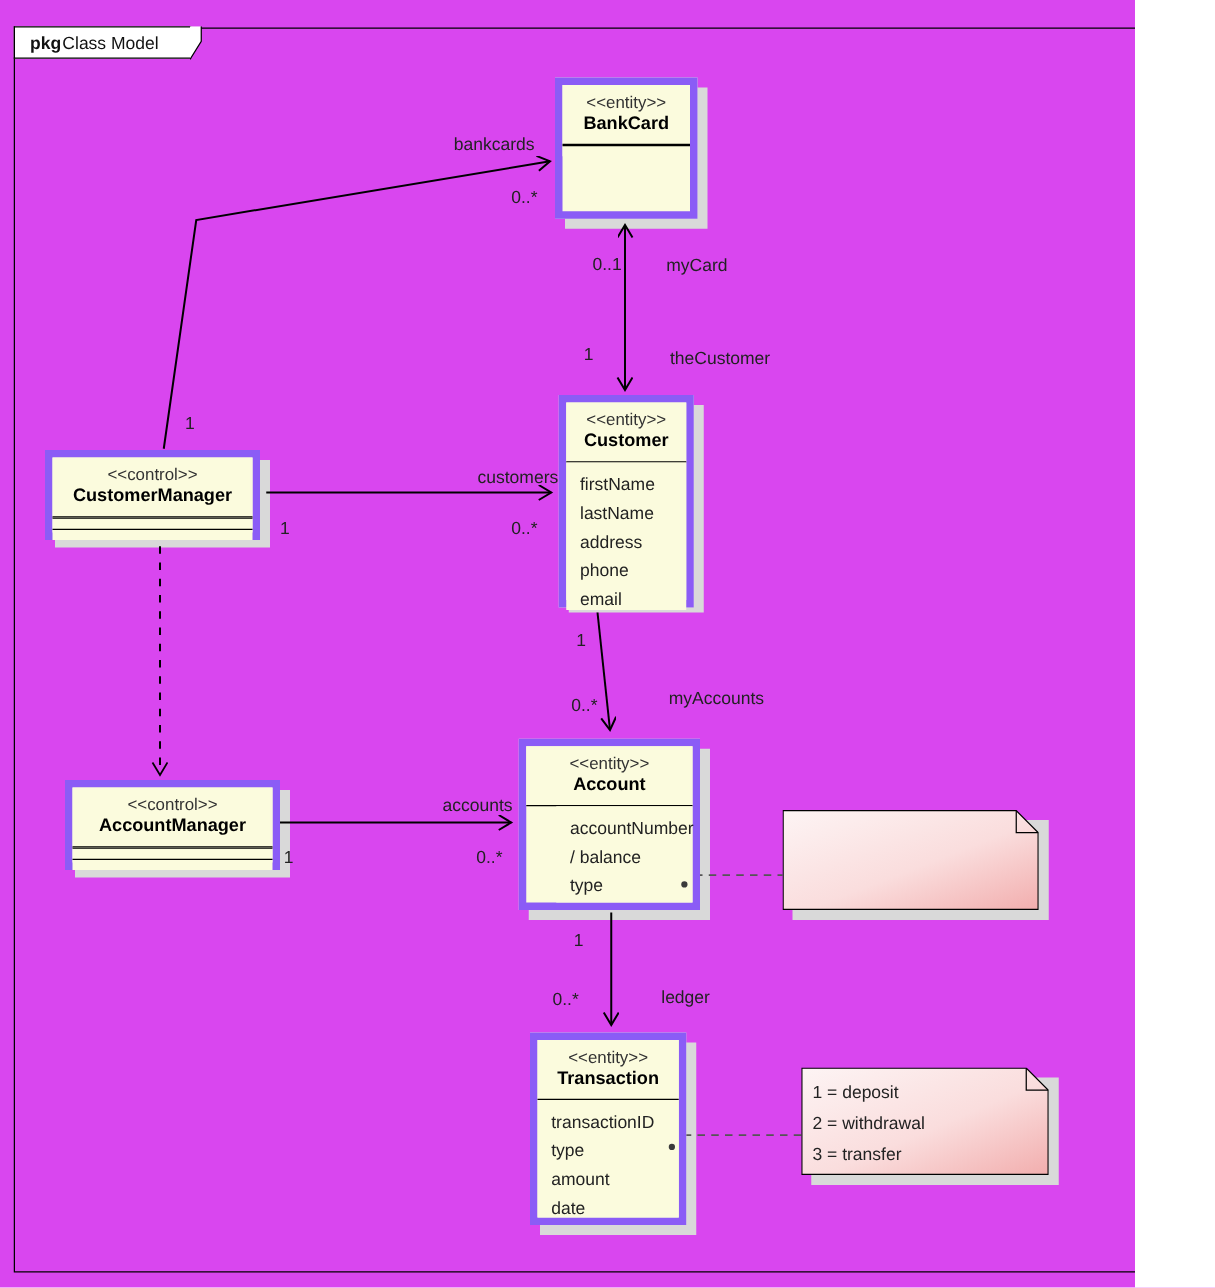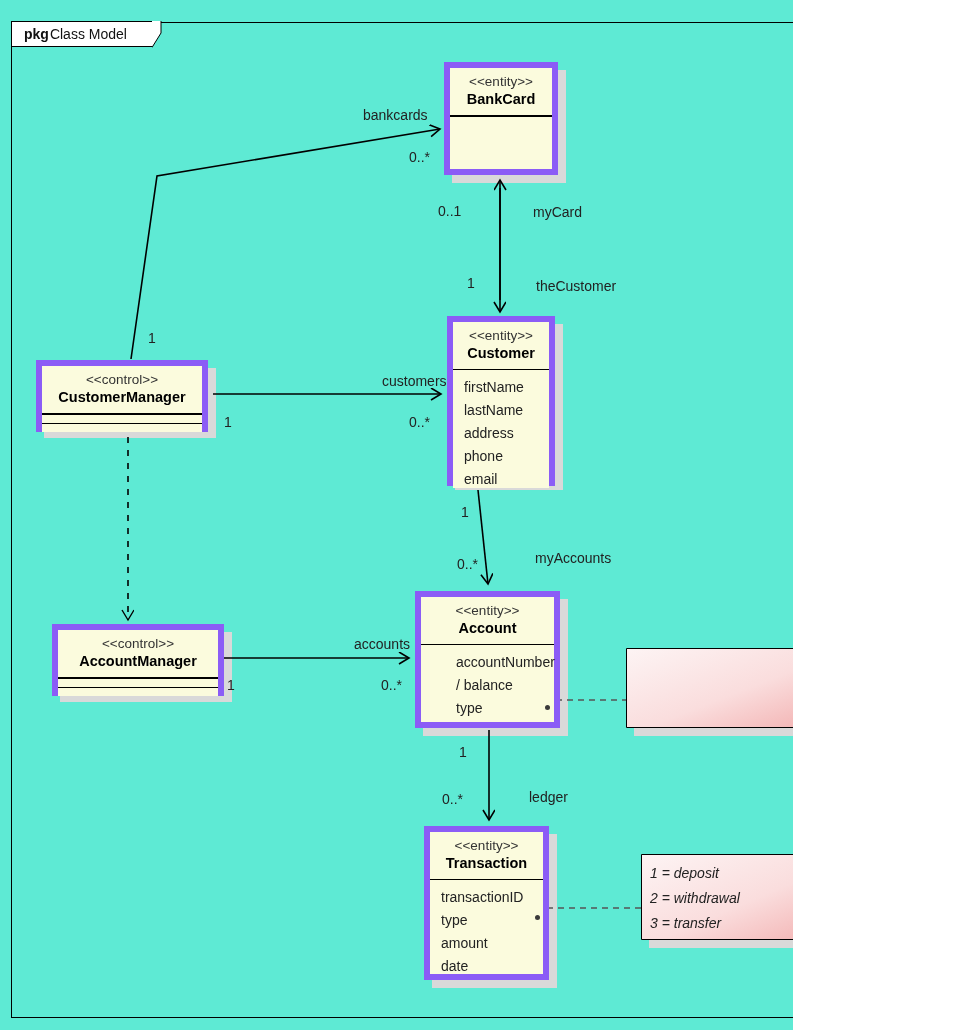--- a/index.html
+++ b/index.html
@@ -5,23 +5,23 @@
   html, body {
     margin: 0;
     padding: 0;
     background: #ffffff;
   }
   body {
     font-family: "Liberation Sans", sans-serif;
   }
   #canvas {
     position: relative;
-    width: 793px;
+    width: 908px;
     height: 1030px;
-    background: #5eead4;
+    background: #d946ef;
     overflow: hidden;
   }
 
   
   #pkg-frame {
     position: absolute;
     left: 11px;
     top: 22px;
     width: 950px;
     height: 996px;
@@ -311,21 +311,21 @@
           <stop offset="55%" stop-color="#fadddd"></stop>
           <stop offset="100%" stop-color="#f2aeae"></stop>
         </linearGradient>
       </defs>
       <path d="M0.5,0.5 L187,0.5 L204.5,18 L204.5,79.5 L0.5,79.5 Z" fill="url(#noteGrad1)" stroke="#000" stroke-width="1"></path>
       <path d="M187,0.5 L187,18 L204.5,18" fill="none" stroke="#000" stroke-width="1"></path>
     </svg>
   </div>
 
   <div class="note-shadow" style="left:649px; top:862px; width:198px; height:86px;"></div>
-  <div class="note" style="left:641px; top:854px; width:198px; height:86px;font-style:italic;">
+  <div class="note" style="left:641px; top:854px; width:198px; height:86px;">
     <svg width="198" height="86" viewBox="0 0 198 86">
       <defs>
         <linearGradient id="noteGrad2" x1="0" y1="0" x2="1" y2="1">
           <stop offset="0%" stop-color="#fdf4f4"></stop>
           <stop offset="55%" stop-color="#fadddd"></stop>
           <stop offset="100%" stop-color="#f2aeae"></stop>
         </linearGradient>
       </defs>
       <path d="M0.5,0.5 L180,0.5 L197.5,18 L197.5,85.5 L0.5,85.5 Z" fill="url(#noteGrad2)" stroke="#000" stroke-width="1"></path>
       <path d="M180,0.5 L180,18 L197.5,18" fill="none" stroke="#000" stroke-width="1"></path>
@@ -335,21 +335,21 @@
       <div>2 = withdrawal</div>
       <div>3 = transfer</div>
     </div>
   </div>
 
   <div class="edge-label" style="left:339px; top:107px;">bankcards</div>
   <div class="mult-label" style="left:409px; top:149px;">0..*</div>
   <div class="mult-label" style="left:148px; top:330px;">1</div>
 
   <div class="edge-label" style="left:509px; top:204px;">myCard</div>
-  <div class="mult-label" style="left:438px; top:203px;">0..1</div>
+  <div class="mult-label" style="left:474px; top:203px;">0..1</div>
 
   <div class="edge-label" style="left:512px; top:278px;">theCustomer</div>
   <div class="mult-label" style="left:467px; top:275px;">1</div>
 
   <div class="edge-label" style="left:358px; top:373px;">customers</div>
   <div class="mult-label" style="left:224px; top:414px;">1</div>
   <div class="mult-label" style="left:409px; top:414px;">0..*</div>
 
   <div class="edge-label" style="left:511px; top:550px;">myAccounts</div>
   <div class="mult-label" style="left:461px; top:504px;">1</div>

